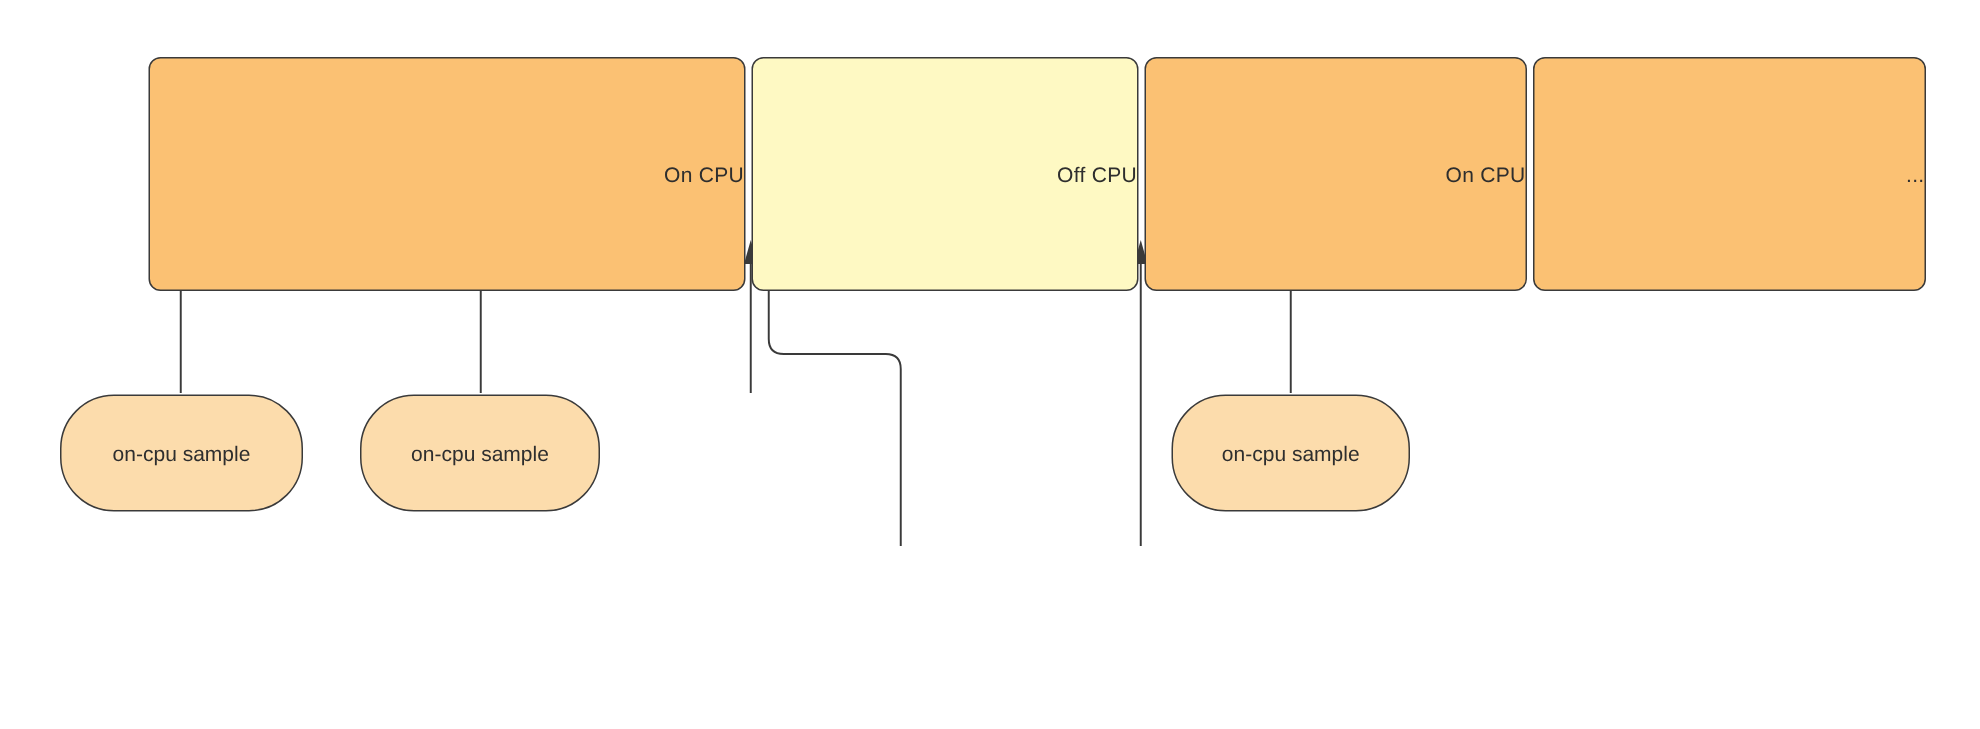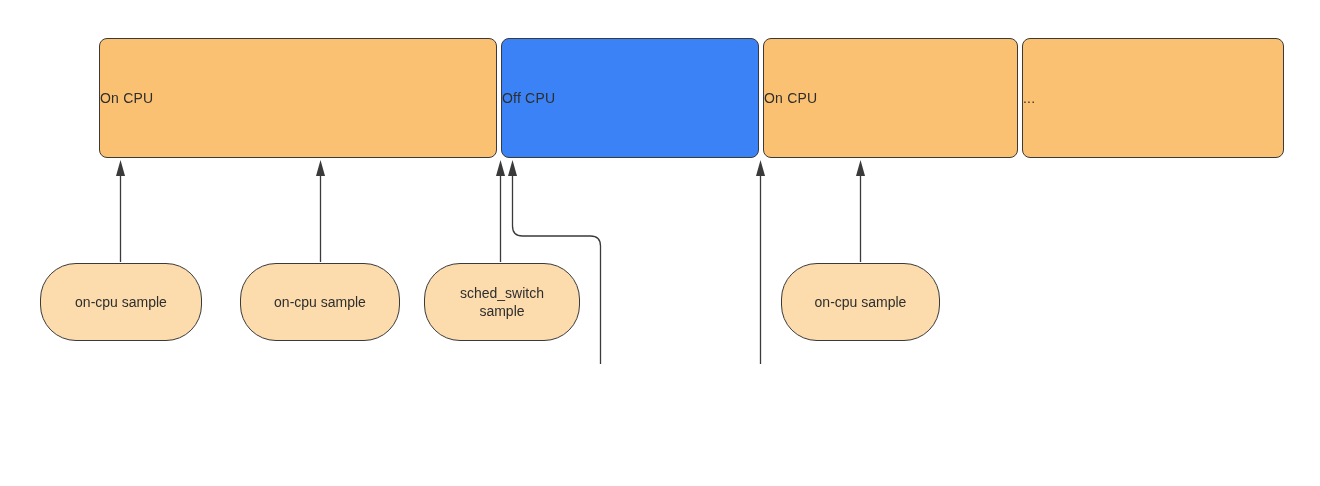--- a/index.html
+++ b/index.html
@@ -19,33 +19,33 @@
     position: absolute;
     left: 0;
     top: 0;
     width: 1320px;
     height: 486px;
     pointer-events: none;
   }
   .block {
     position: absolute;
     top: 38px;
-    height: 120px;
+    height: 156px;
     box-sizing: border-box;
     border: 1.5px solid #3a3a3a;
     border-radius: 8px;
     display: flex;
     align-items: center;
-    justify-content: flex-start;
+    justify-content: flex-end;
     font-size: 14px;
     color: #2e2e2e;
     letter-spacing: 0.2px;
   }
   .block.on-cpu  { background: #fbc173; }
-  .block.off-cpu { background: #3b82f6; }
+  .block.off-cpu { background: #fef9c3; }
   #block-0 { left: 99px;   width: 398px; }
   #block-1 { left: 501px;  width: 258px; }
   #block-2 { left: 763px;  width: 255px; }
   #block-3 { left: 1022px; width: 262px; }
 
   .pill {
     position: absolute;
     box-sizing: border-box;
     border: 1.5px solid #3a3a3a;
     border-radius: 36px;
@@ -127,20 +127,17 @@
   <div id="block-3" class="block on-cpu">
     <span>...</span>
   </div>
 
   <div id="pill-0" class="pill">
     <span>on-cpu sample</span>
   </div>
   <div id="pill-1" class="pill">
     <span>on-cpu sample</span>
   </div>
-  <div id="pill-2" class="pill">
-    <span>sched_switch sample</span>
-  </div>
   <div id="pill-5" class="pill">
     <span>on-cpu sample</span>
   </div>
 
 </div>
 
 </body></html>

